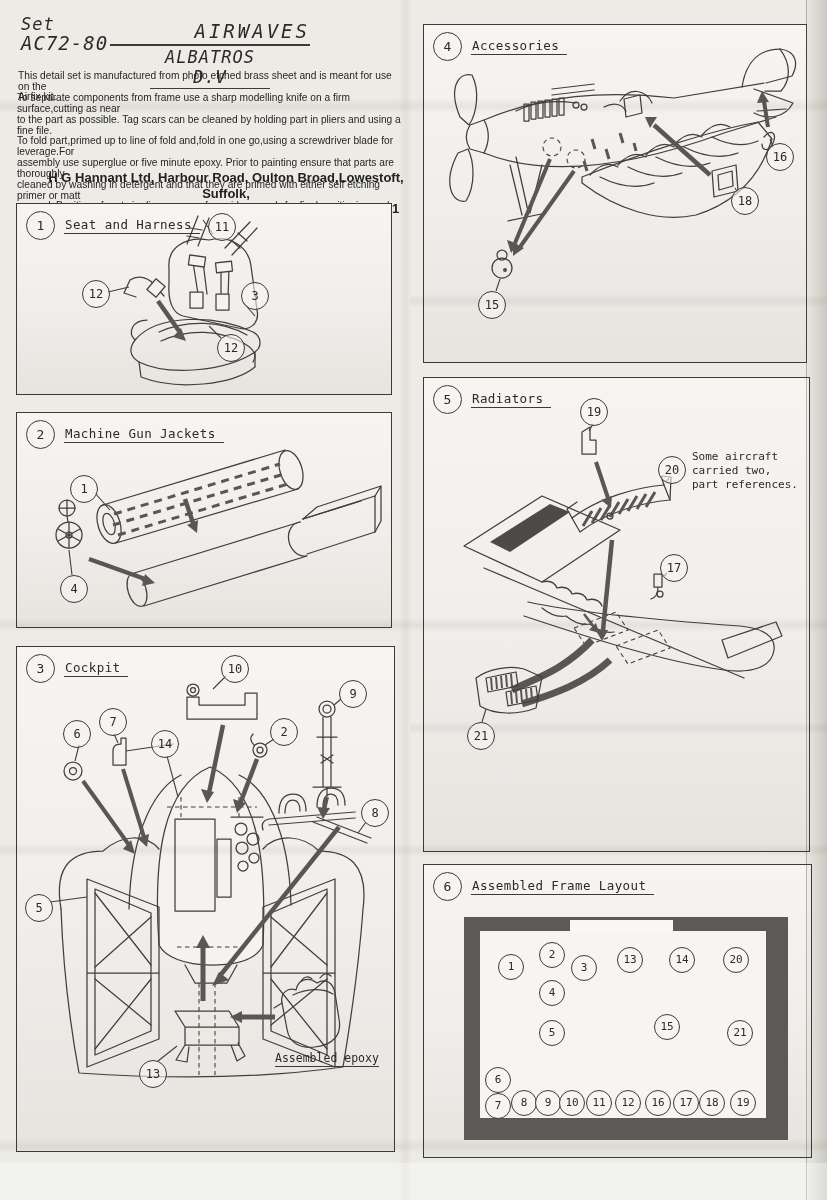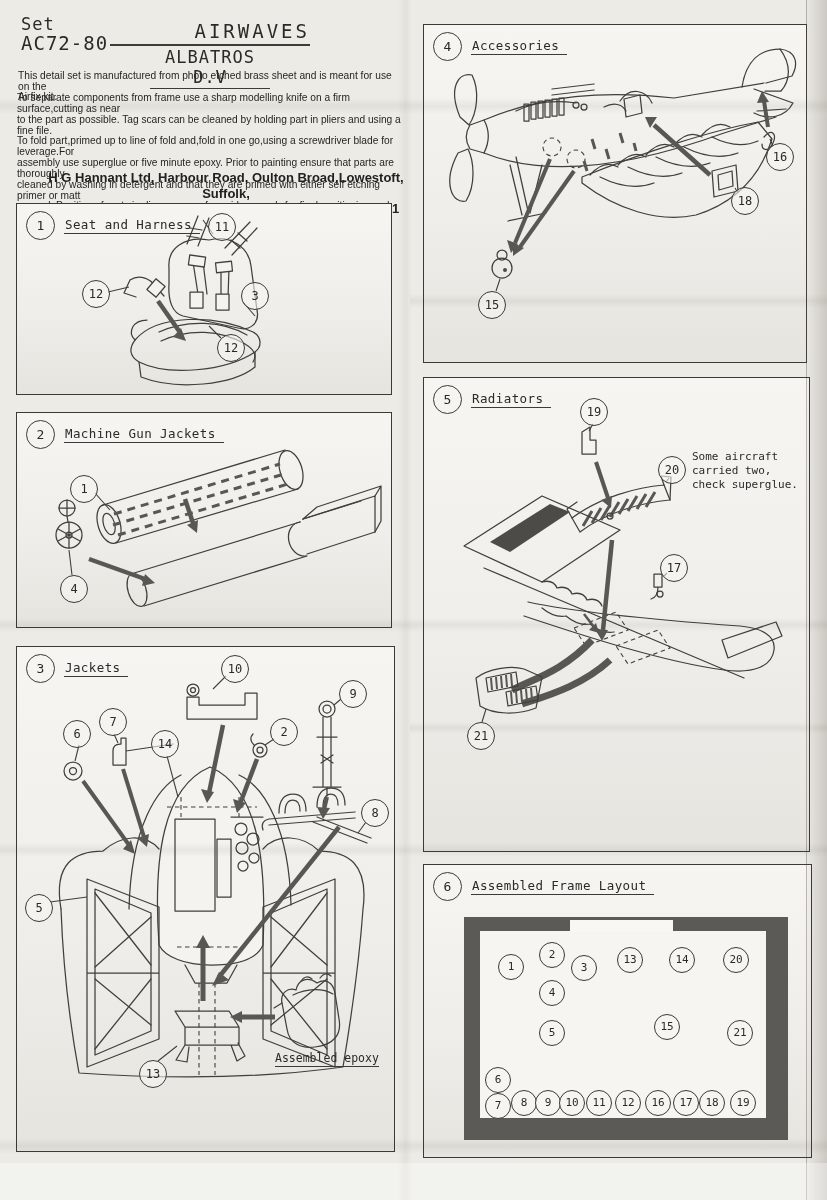--- a/index.html
+++ b/index.html
@@ -1,18 +1,18 @@
 <!DOCTYPE html>
 <html><head>
 <meta charset="utf-8">
 <style>
   html,body{margin:0;padding:0;background:#d8d6d1;}
   .page{position:relative;width:827px;height:1200px;background:#ecebe6;overflow:hidden;
         font-family:"Liberation Sans",sans-serif;color:#2b2a28;}
-  .mono{font-family:"DejaVu Sans Mono",monospace;}
+  .mono{font-family:"DejaVu Sans Mono",monospace;font-style:italic;}
   
   .crease{position:absolute;pointer-events:none;}
   .crease.h{background:linear-gradient(180deg,rgba(0,0,0,0) 0%,rgba(60,55,45,0.07) 50%,rgba(0,0,0,0) 100%);}
   .crease.v{background:linear-gradient(90deg,rgba(0,0,0,0) 0%,rgba(60,55,45,0.06) 55%,rgba(0,0,0,0) 100%);}
   .edgeband{position:absolute;top:0;height:1200px;left:806px;width:21px;
         background:linear-gradient(90deg,rgba(0,0,0,0.02),rgba(92,86,74,0.24));
         border-left:1px solid rgba(70,65,55,0.18);}
   .botband{position:absolute;left:0;top:1163px;width:827px;height:37px;background:rgba(255,255,255,0.35);}
   
   .setblock{position:absolute;left:21px;top:16px;line-height:1.05;}
@@ -158,21 +158,21 @@
 
       <path class="ldr" d="M78,80 L93,97 M55,162 L52,137"></path>
     </svg>
   <div class="callout" style="left: 53px; top: 62px;">1</div>
       <div class="callout" style="left: 43px; top: 162px;">4</div>
     </div>
 
   <div class="panel" style="left:16px;top:646px;width:377px;height:504px;">
     <div class="ptitle">
       <span class="pnum">3</span>
-      <span class="ptext">Jackets</span>
+      <span class="ptext">Cockpit</span>
     </div>
     <div class="caption" style="left:258px;top:404px;">Assembled epoxy</div>
     <svg width="377" height="504" viewBox="0 0 377 504">
 
       <path class="ln" d="M170,50 L170,72 L240,72 L240,46 L228,46 L228,58 L182,58 L182,50 Z"></path>
       <circle class="ln" cx="176" cy="43" r="6"></circle>
         <circle class="ln" cx="176" cy="43" r="2.5"></circle>
 
       <circle class="ln" cx="310" cy="62" r="8"></circle>
         <circle class="ln" cx="310" cy="62" r="4"></circle>
@@ -317,21 +317,21 @@
       <div class="callout" style="left: 54px; top: 266px;">15</div>
     </div>
 
   <div class="panel" style="left:423px;top:377px;width:385px;height:473px;">
     <div class="ptitle">
       <span class="pnum">5</span>
       <span class="ptext">Radiators</span>
     </div>
     <div class="note" style="left:268px;top:72px;">
       <div>Some aircraft carried two,</div>
-      <div>check  superglue.</div>
+      <div>part  references.</div>
     </div>
     <svg width="385" height="473" viewBox="0 0 385 473">
 
       <path class="ln" d="M158,76 L158,54 L166,49 L166,62 L172,62 L172,76 Z"></path>
 
       <path class="ln" d="M148,140 C176,119 214,109 240,107 L246,122 C220,124 182,134 156,154 Z"></path>
       <path class="ln" d="M148,140 L143,131 L153,124 M240,107 L237,98 L247,99 L246,122"></path>
       <g class="thk" stroke-width="3">
         <path d="M168,133 L159,148 M177,130 L168,145 M186,127 L177,142 M195,124 L186,139 M204,121 L195,136 M213,118 L204,133 M222,116 L213,131 M231,114 L222,129"></path>
       </g>

